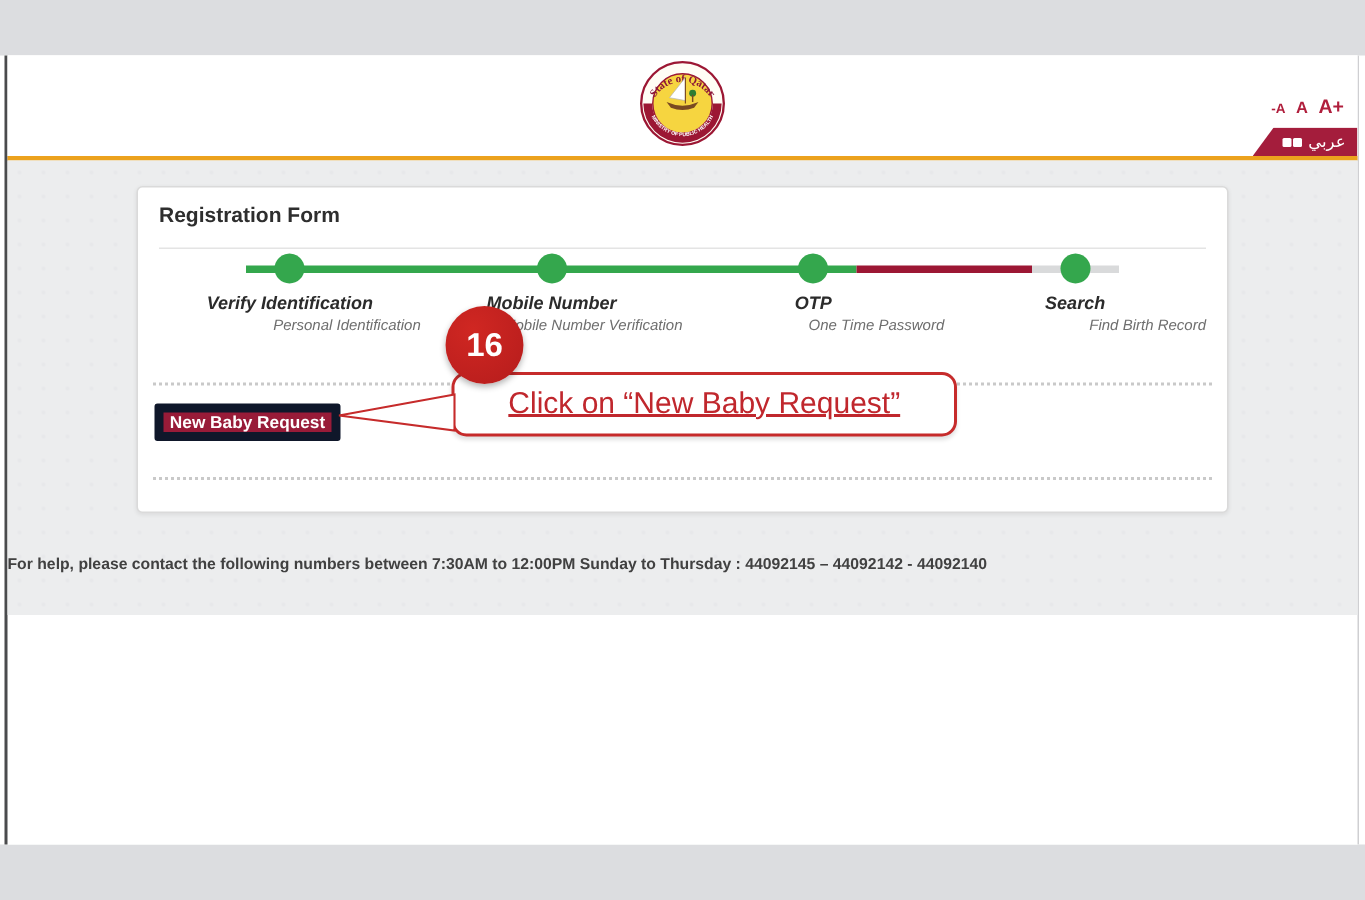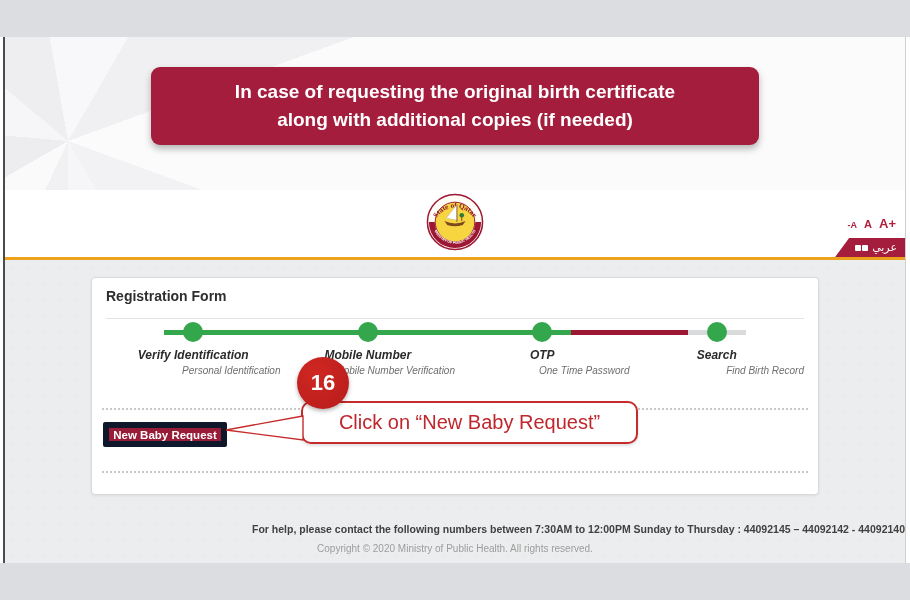--- a/index.html
+++ b/index.html
@@ -67,47 +67,41 @@
   .dotted { position:absolute; left:10px; right:10px; border-top:2px dotted #c9c9c9; }
   #dotted-1 { top:130px; } #dotted-2 { top:193px; }
 
   
   .nbr-button { position:absolute; left:11px; top:144px; width:124px; height:25px;
     background:#981b38; color:#fff; border:6px solid #0f172a; border-radius:2px;
     font-size:11.5px; font-weight:bold; font-family:inherit; cursor:pointer; }
   .callout { position:absolute; left:209px; top:123px; width:337px; height:43px;
     background:#fff; border:2px solid #c62b2b; border-radius:10px;
     display:flex; align-items:center; justify-content:center;
-    color:#c0272d; font-size:20px; box-shadow:0 2px 3px rgba(0,0,0,.12); z-index:3; }
+    color:#c0272d; font-size:20px; box-shadow:0 2px 3px rgba(0,0,0,.12); z-index:3;text-decoration:underline; }
   .tail { position:absolute; left:133px; top:137px; z-index:4; }
   .badge { position:absolute; left:205px; top:79px; width:52px; height:52px; border-radius:50%;
     background:radial-gradient(circle at 35% 30%, #d02722, #b51c1c);
     color:#fff; font-size:22px; font-weight:bold; display:flex; align-items:center;
     justify-content:center; box-shadow:0 2px 4px rgba(0,0,0,.3); z-index:5; }
 
   
-  .help { position:absolute; left:0; right:0; top:263px; text-align:right;
+  .help { position:absolute; left:0; right:0; top:263px; text-align:left;
     font-size:10.5px; font-weight:bold; color:#414141; }
   .copyright { position:absolute; left:0; right:0; top:283px; text-align:center;
     font-size:10px; color:#9d9d9d; }
 </style>
 </head>
 <body>
 
 <div class="letterbox" id="letterbox-top"></div>
 <div class="letterbox" id="letterbox-bottom"></div>
 
 <div class="slide">
 
-  <div class="banner-zone">
-    <div class="banner">
-      <div>In case of requesting the original birth certificate</div>
-      <div>along with additional copies (if needed)</div>
-    </div>
-  </div>
 
   <div class="header">
     <div class="logo">
       <svg width="58" height="58" viewBox="0 0 60 60">
         <circle cx="30" cy="30" r="28.5" fill="#fffdf5" stroke="#9c1734" stroke-width="1.6"></circle>
         <path d="M3,30 A27,27 0 0 0 57,30 L51,30 A21,21 0 0 1 9,30 Z" fill="#9c1734"></path>
         <circle cx="30" cy="30" r="20.5" fill="#f6d540" stroke="#9c1734" stroke-width="1"></circle>
         <defs>
           <path id="topArc" d="M8,33 A22.5,22.5 0 0 1 52,33"></path>
           <path id="botArc" d="M6.5,29 A23.5,23.5 0 0 0 53.5,29"></path>
@@ -183,16 +177,15 @@
       <svg class="tail" width="79" height="27">
         <polygon points="78,1 1,15 78,25" fill="#ffffff" stroke="#c62b2b" stroke-width="1.4"></polygon>
       </svg>
       <div class="callout">
         <span>Click on “New Baby Request”</span>
       </div>
       <div class="badge">16</div>
     </div>
 
     <div class="help">For help, please contact the following numbers between 7:30AM to 12:00PM Sunday to Thursday : 44092145 – 44092142 - 44092140</div>
-    <div class="copyright">Copyright © 2020 Ministry of Public Health. All rights reserved.</div>
   </div>
 
 </div>
 
 </body></html>

